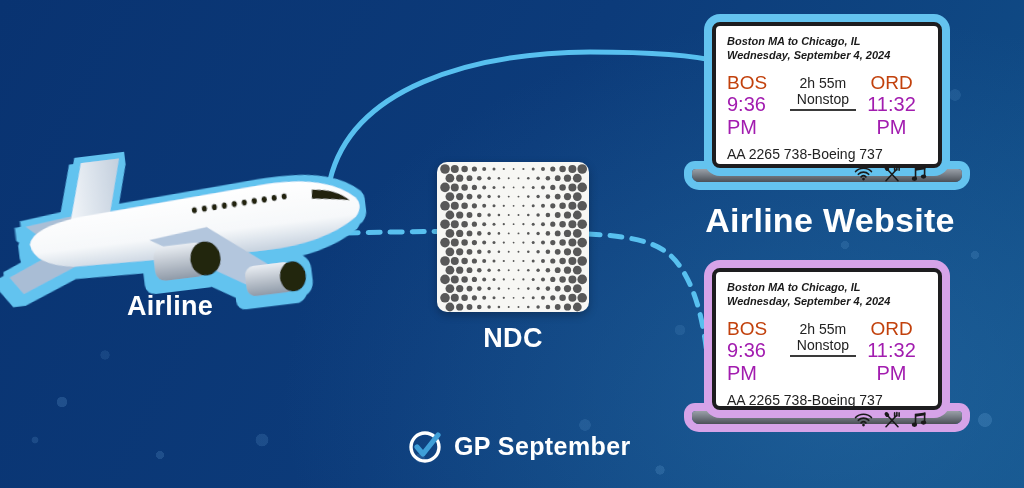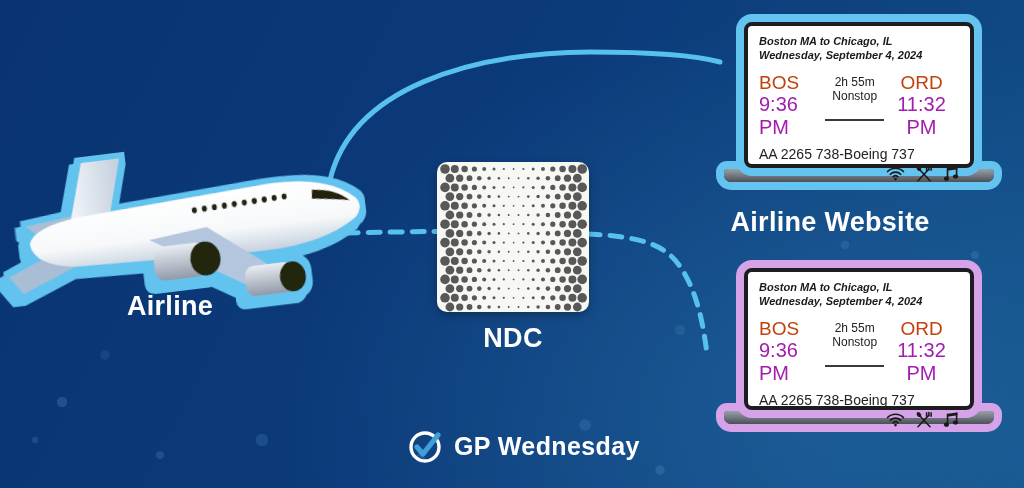--- a/index.html
+++ b/index.html
@@ -26,30 +26,30 @@
   }
   .stage *{box-sizing:border-box;}
   svg.connectors{position:absolute;inset:0;z-index:1;pointer-events:none;}
   svg.plane{position:absolute;left:-2px;top:118px;z-index:2;}
   .node-label{
     position:absolute;z-index:3;color:#fff;font-weight:700;text-align:center;
     letter-spacing:.3px;
   }
   .lbl-airline{left:60px;top:291px;width:220px;font-size:27px;}
   .lbl-ndc{left:437px;top:323px;width:152px;font-size:27px;}
-  .lbl-website{left:698px;top:207px;width:264px;font-size:27px;}
+  .lbl-website{left:698px;top:201px;width:264px;font-size:34px;}
   .lbl-agency{left:703px;top:437px;width:264px;font-size:27px;}
 
   .ndc-box{
     position:absolute;left:437px;top:162px;width:152px;height:150px;z-index:2;
     background:#f7f7f4;border-radius:10px;box-shadow:0 3px 8px rgba(0,0,0,.28);
     overflow:hidden;
   }
 
-  .laptop{position:absolute;width:230px;z-index:2;margin-left:32px;}
+  .laptop{position:absolute;width:230px;z-index:2;}
   .laptop-blue{left:712px;top:22px;--accent:#64c3ef;}
   .laptop-pink{left:712px;top:268px;--accent:#d6a3e8;}
   .screen{
     position:relative;z-index:2;width:230px;background:#fff;
     border:4px solid #1d1d1f;border-radius:8px;
     box-shadow:0 0 0 8px var(--accent);
     padding:8px 11px 6px 11px;color:#1a1a1a;
   }
   .laptop-blue .screen{height:146px;}
   .laptop-pink .screen{height:142px;}
@@ -62,22 +62,22 @@
   .laptop-blue .base{top:147px;}
   .laptop-pink .base{top:143px;}
   .base::after{
     content:"";position:absolute;left:50%;top:0;transform:translateX(-50%);
     width:44px;height:4px;border-radius:0 0 4px 4px;background:#b9bec5;opacity:.7;
   }
   .fc-route{font-size:11px;font-weight:700;font-style:italic;line-height:1.3;}
   .fc-main{display:flex;align-items:flex-start;justify-content:space-between;margin-top:10px;}
   .fc-code{font-size:19px;color:#c2410c;line-height:1.05;}
   .fc-time{font-size:20px;font-weight:400;color:#a21caf;line-height:1.15;}
-  .fc-mid{font-size:12px;color:#222;text-align:center;line-height:1.2;margin-top:2px;
-          padding:0 7px 16px 7px;border-bottom:2px solid #3a3a3a;}
+  .fc-mid{font-size:14px;color:#222;text-align:center;line-height:1.2;margin-top:2px;
+          padding:0 7px 1px 7px;border-bottom:2px solid #3a3a3a;}
   .fc-col.right{text-align:center;}
   .fc-aircraft{font-size:14px;color:#222;margin-top:7px;}
   .fc-amenities{display:flex;justify-content:flex-end;align-items:center;gap:10px;margin-top:3px;}
   .fc-amenities svg{display:block;}
 
   .logo{position:absolute;left:406px;top:427px;z-index:3;display:flex;align-items:center;gap:10px;}
   .logo-text{color:#fff;font-size:25px;font-weight:600;letter-spacing:.4px;}
 </style>
 </head>
 <body>
@@ -489,16 +489,16 @@
       </div>
     </div>
     <div class="base"></div>
   </div>
 
   <div class="logo">
     <svg width="38" height="38" viewBox="0 0 38 38">
       <circle cx="19" cy="20" r="14" fill="none" stroke="#ffffff" stroke-width="3.4"></circle>
       <path d="M11 20 L17 27 L32 8" fill="none" stroke="#3f9fd8" stroke-width="5.2" stroke-linecap="round" stroke-linejoin="round"></path>
     </svg>
-    <span class="logo-text">GP Wednesday</span>
+    <span class="logo-text">GP September</span>
   </div>
 
 </div>
 
 </body></html>

